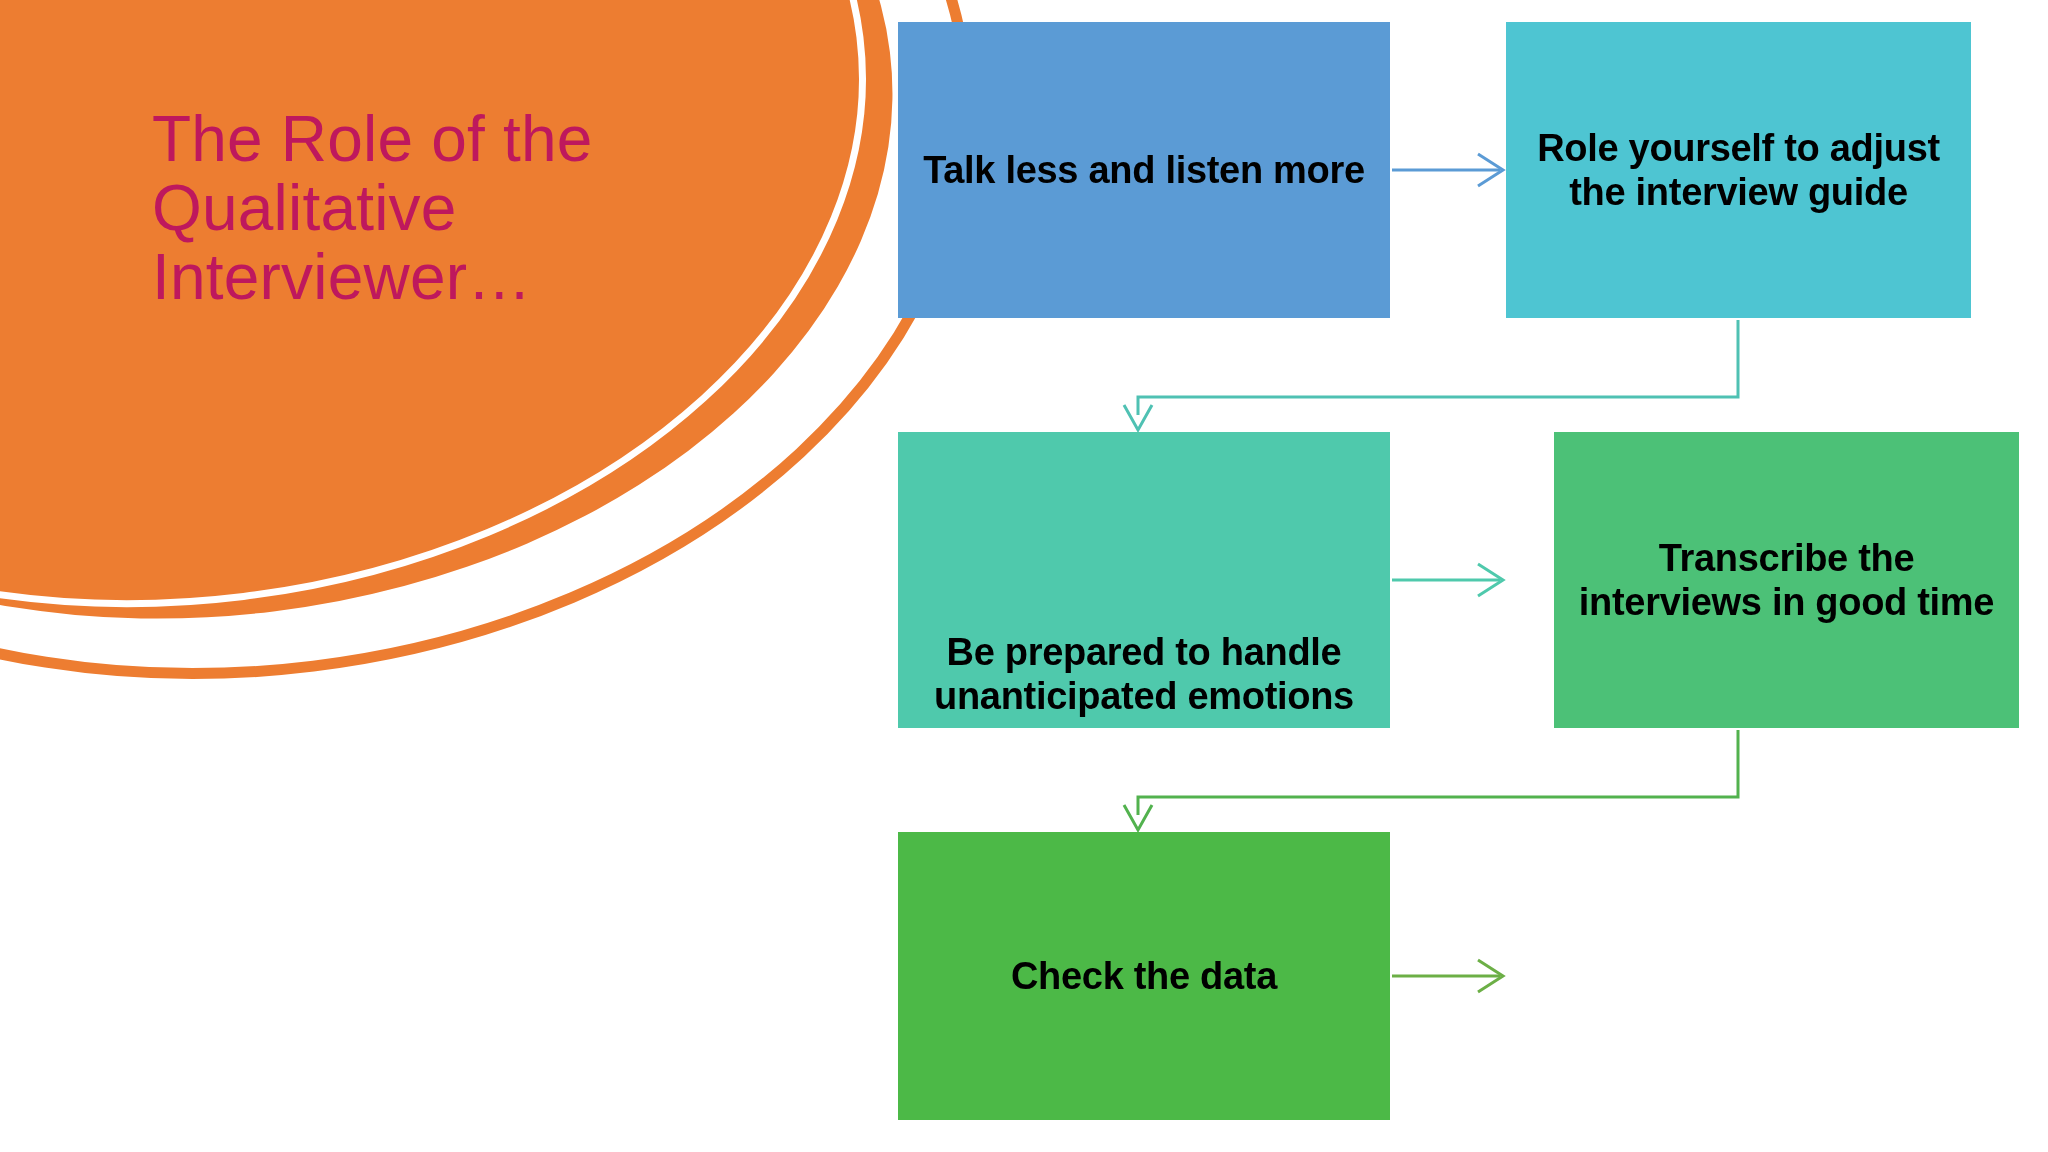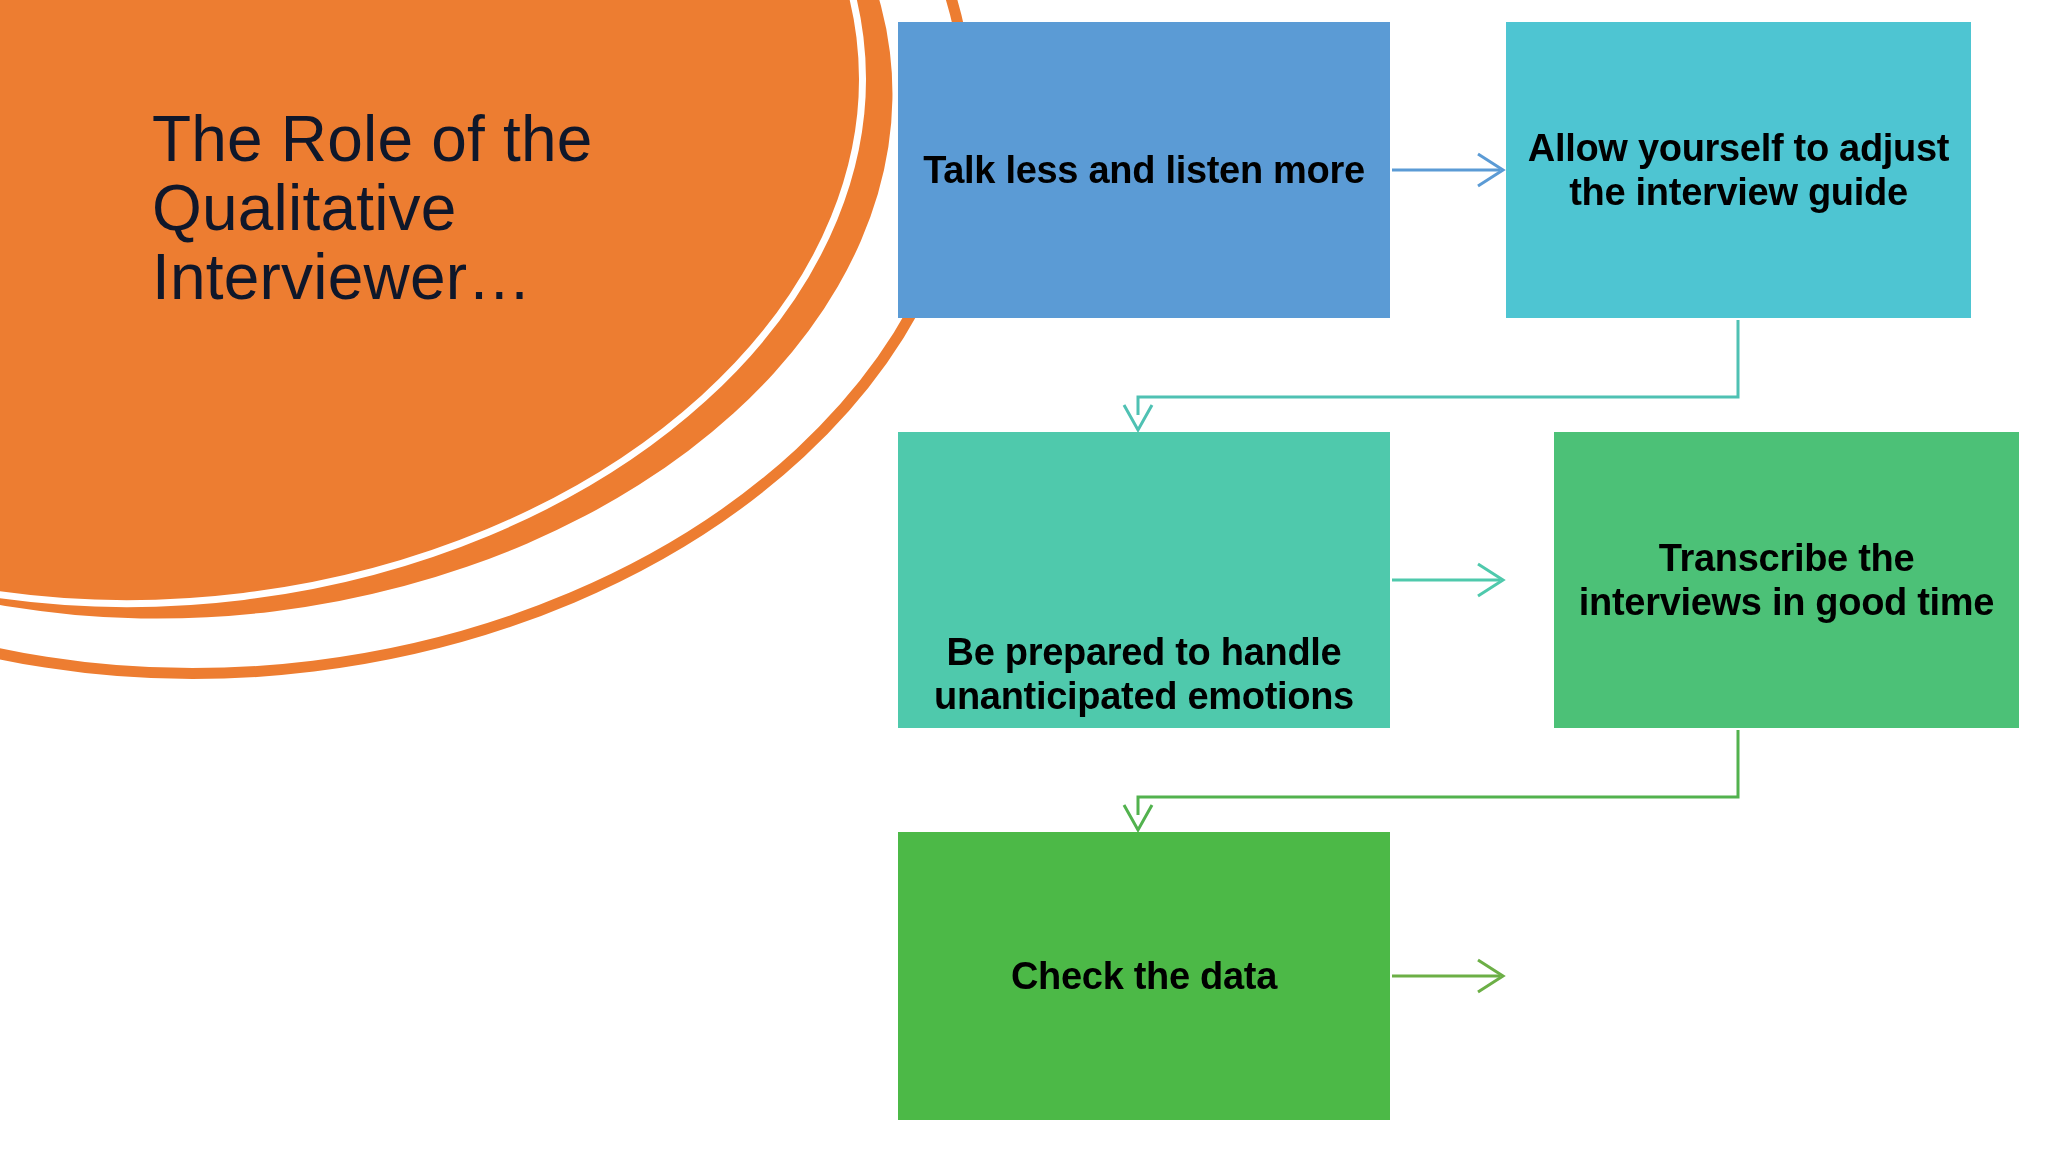--- a/index.html
+++ b/index.html
@@ -27,21 +27,21 @@
   
   #title-block {
     position: absolute;
     left: 152px;
     top: 105px;
     width: 520px;
     z-index: 5;
   }
   #slide-title {
     margin: 0;
-    color: #0f172a;
+    color: #be185d;
     font-family: "Liberation Sans", sans-serif;
     font-weight: 400;
     font-size: 64px;
     line-height: 1.08;
     letter-spacing: 0.2px;
   }
 
   
   #flow {
     position: absolute;
@@ -138,21 +138,21 @@
         <line x1="1392" y1="976" x2="1500" y2="976" stroke="#6CAF46" stroke-width="3"></line>
         <polyline points="1478,960 1503,976 1478,992" fill="none" stroke="#6CAF46" stroke-width="3"></polyline>
       </g>
     </svg>
 
     <div class="node n-r1c1" style="background: rgb(91, 155, 213);">
       <span class="node-label">Talk less and listen more</span>
     </div>
 
     <div class="node n-r1c2" style="background: rgb(78, 197, 210);">
-      <span class="node-label">Allow yourself to adjust the interview guide</span>
+      <span class="node-label">Role yourself to adjust the interview guide</span>
     </div>
 
     <div class="node n-r2c1" style="background: rgb(79, 201, 172);">
       <span class="node-label">Be prepared to handle unanticipated emotions</span>
     </div>
 
     <div class="node n-r2c2" style="background: rgb(76, 193, 119); margin-left: 48px;">
       <span class="node-label">Transcribe the interviews in good time</span>
     </div>
 

